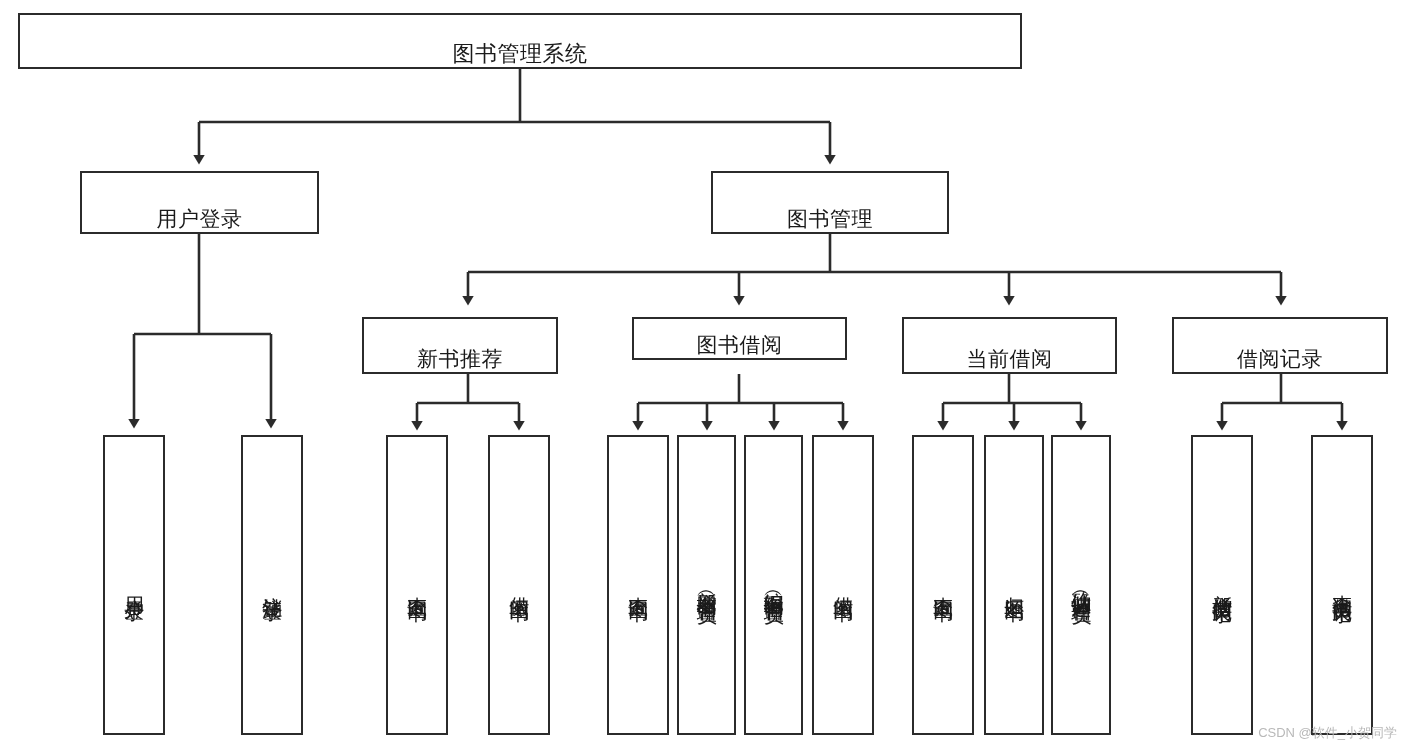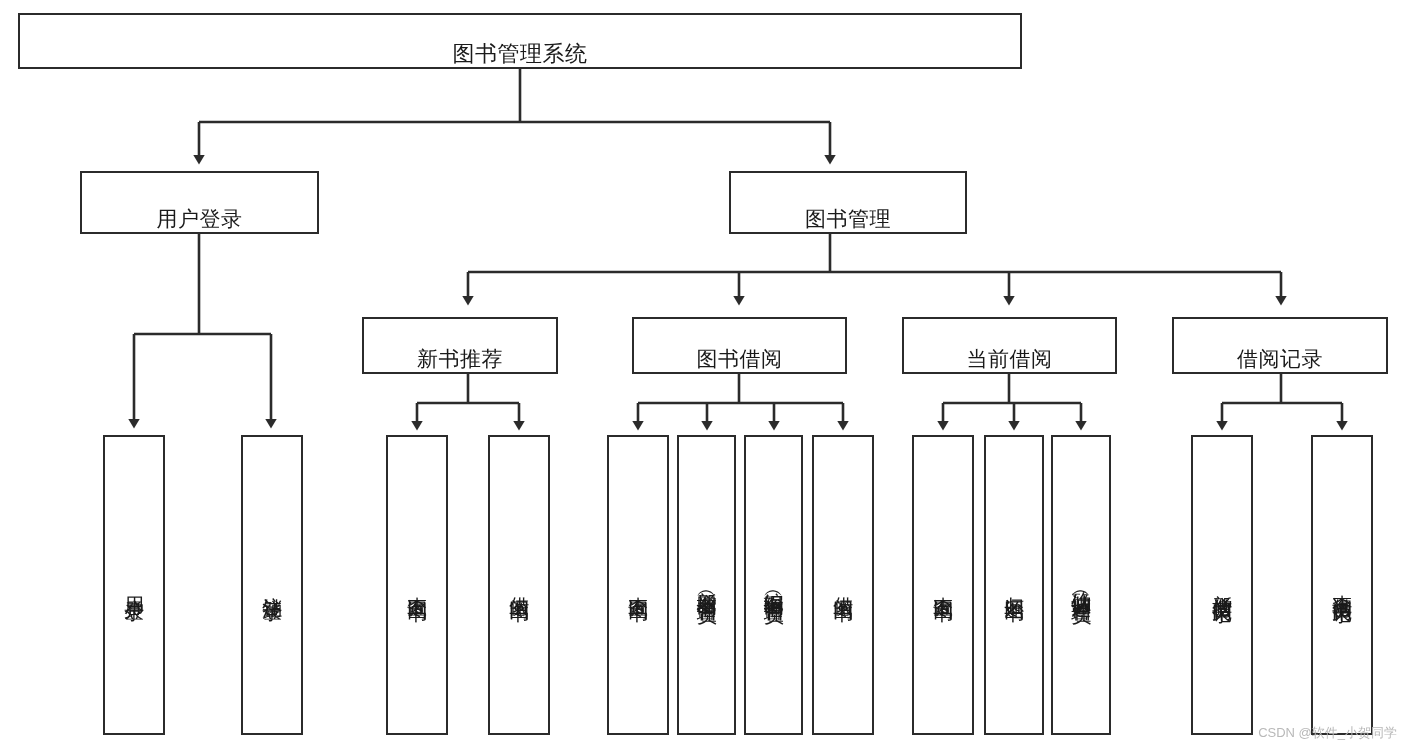--- a/index.html
+++ b/index.html
@@ -131,28 +131,28 @@
     </g>
   </svg>
 
   <div class="node h root" style="left:18px; top:13px; width:1004px; height:56px;">
     <span class="label">图书管理系统</span>
   </div>
 
   <div class="node h" style="left:80px; top:171px; width:239px; height:63px;">
     <span class="label">用户登录</span>
   </div>
-  <div class="node h" style="left:729px; top:171px; width:238px; height:63px;">
+  <div class="node h" style="left:711px; top:171px; width:238px; height:63px;">
     <span class="label">图书管理</span>
   </div>
 
   <div class="node h" style="left:362px; top:317px; width:196px; height:57px;">
     <span class="label">新书推荐</span>
   </div>
-  <div class="node h" style="left:632px; top:317px; width:215px; height:57px;">
+  <div class="node h" style="left:632px; top:317px; width:215px; height:43px;">
     <span class="label">图书借阅</span>
   </div>
   <div class="node h" style="left:902px; top:317px; width:215px; height:57px;">
     <span class="label">当前借阅</span>
   </div>
   <div class="node h" style="left:1172px; top:317px; width:216px; height:57px;">
     <span class="label">借阅记录</span>
   </div>
 
   <div class="node v" style="left:103px; top:435px; width:62px; height:300px;">

